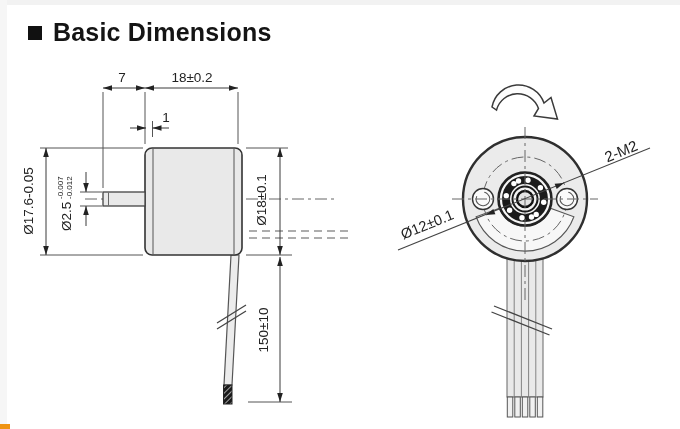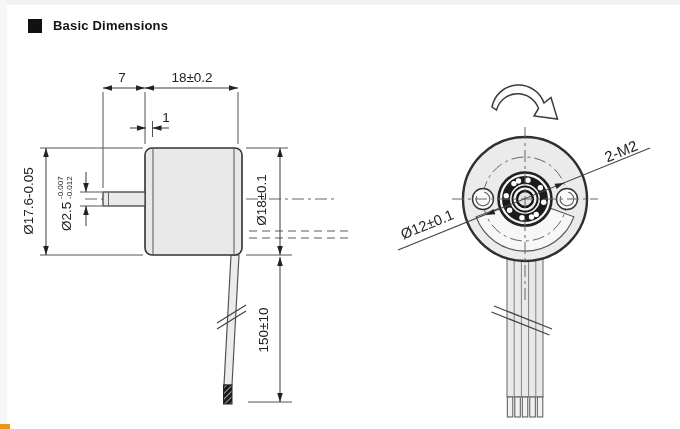--- a/index.html
+++ b/index.html
@@ -3,21 +3,21 @@
 <meta charset="utf-8">
 <style>
   html,body{margin:0;padding:0;background:#fff;}
   #page{position:relative;width:680px;height:429px;background:#ffffff;overflow:hidden;
         font-family:"Liberation Sans", sans-serif;}
   #top-strip{position:absolute;left:0;top:0;width:680px;height:5px;background:#f2f2f2;}
   #left-strip{position:absolute;left:0;top:0;width:7px;height:429px;background:#f6f6f6;}
   #corner-accent{position:absolute;left:0;top:424px;width:10px;height:5px;background:#ef9413;}
   #header{position:absolute;left:28px;top:18px;display:flex;align-items:center;gap:11px;}
   #header .bullet{width:14px;height:14px;background:#111;display:inline-block;}
-  #header .title{font-size:13px;font-weight:600;color:#141414;letter-spacing:.2px;}
+  #header .title{font-size:25px;font-weight:600;color:#141414;letter-spacing:.2px;}
   svg{position:absolute;left:0;top:0;}
   svg text{fill:#222;font-family:"Liberation Sans", sans-serif;}
   .dim{font-size:13.5px;}
   .dimsm{font-size:8px;}
   .thin{stroke:#555;stroke-width:1;fill:none;}
   .dline{stroke:#3a3a3a;stroke-width:1;fill:none;}
   .cl{stroke:#666;stroke-width:1;fill:none;stroke-dasharray:12 4 3 4;}
   .arrow{fill:#222;stroke:none;}
 </style>
 </head>

